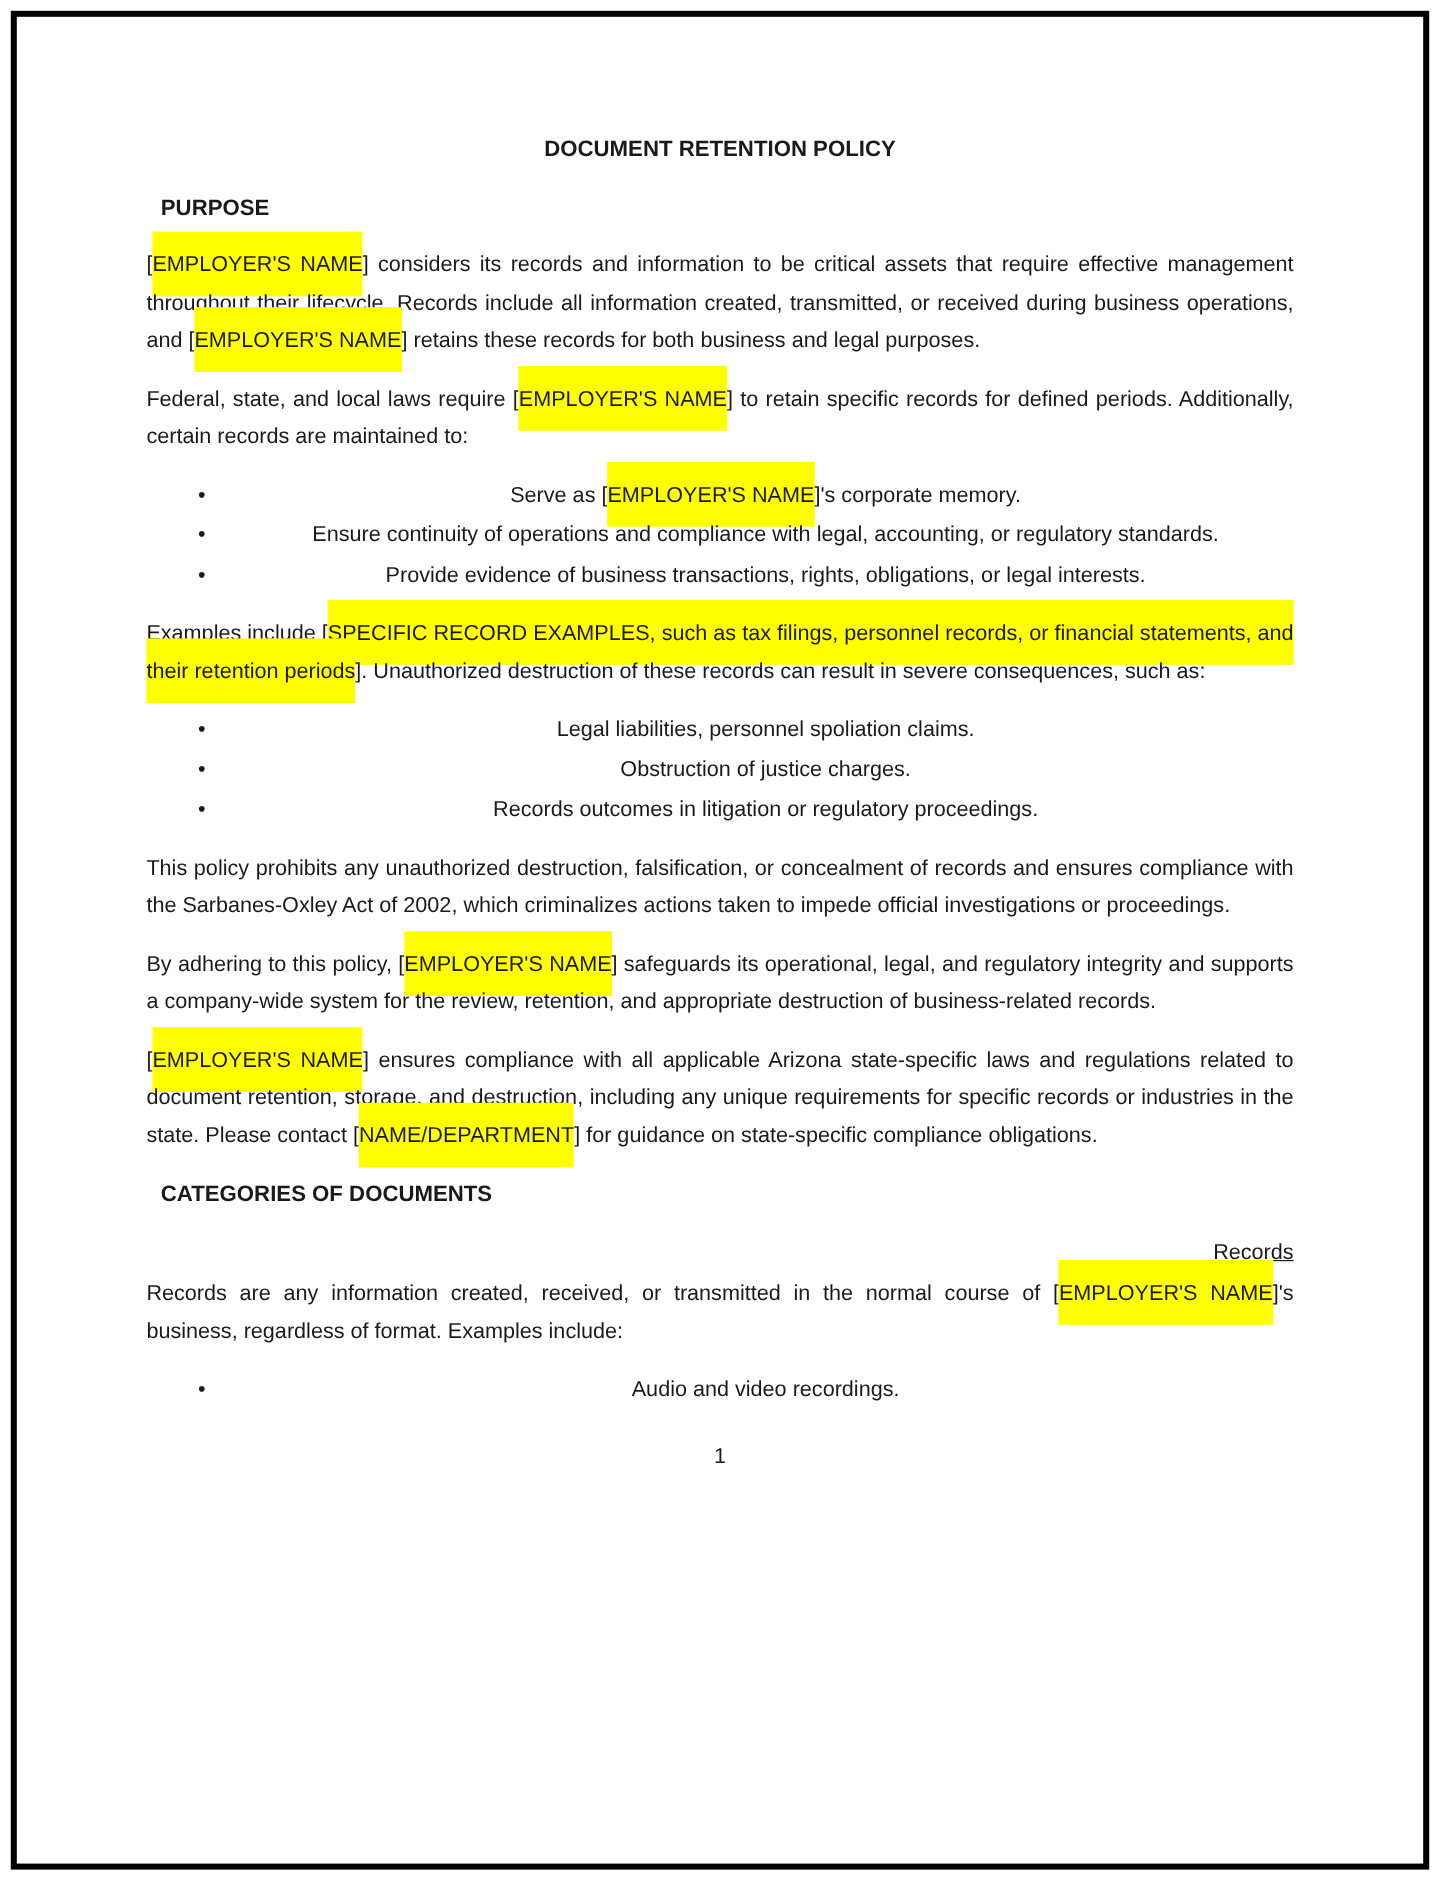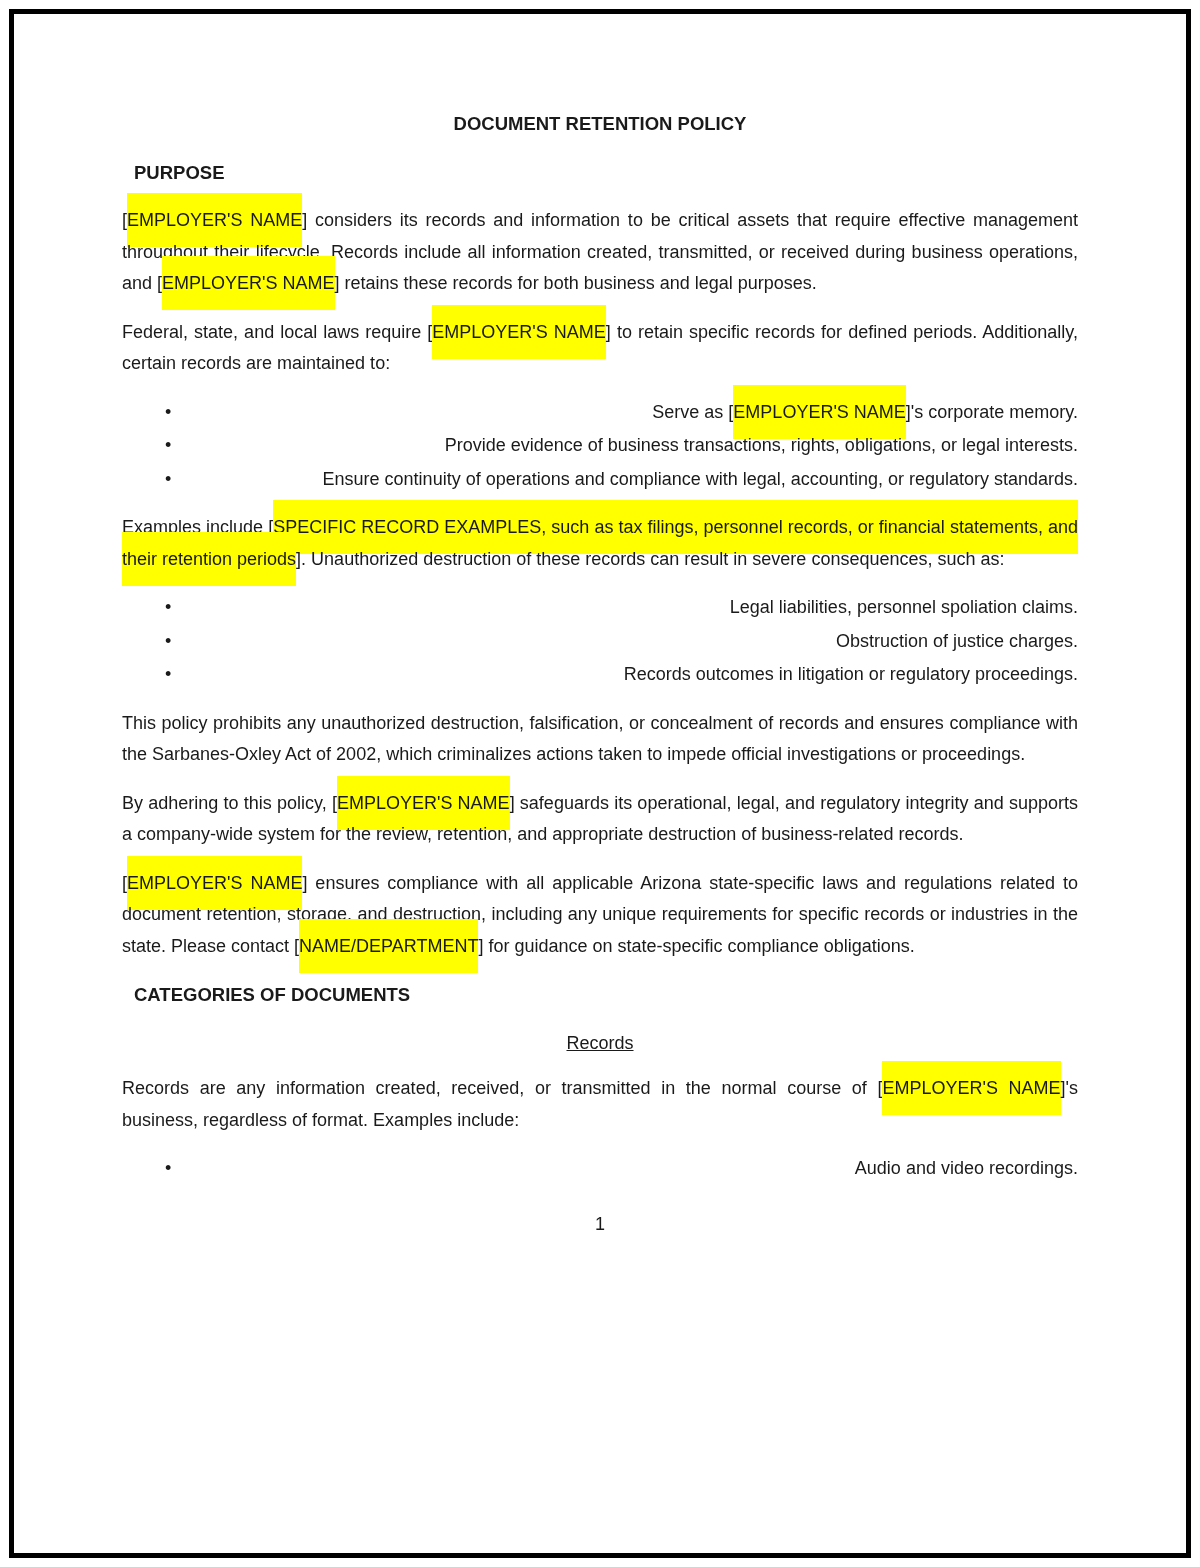--- a/index.html
+++ b/index.html
@@ -41,32 +41,32 @@
     line-height: 31.5px;
     font-weight: bold;
     margin: 0 0 17px 12px;
     text-align: left;
   }
   h3.sub-heading {
     font-size: 18px;
     line-height: 31.5px;
     font-weight: normal;
     text-decoration: underline;
-    margin: 0 0 14px 0;
-    text-align: center;
+    margin: 0 0 3px 0;
+    text-align: right;
   }
   p.body-para {
     margin: 0 0 17px 0;
     text-align: justify;
   }
   ul.bullets {
     list-style: none;
     margin: 0 0 17px 0;
     padding: 0;
-    text-align: right;
+    text-align: center;
   }
   ul.bullets li {
     margin: 0 0 2px 76px;
     position: relative;
   }
   ul.bullets li::before {
     content: "\2022";
     position: absolute;
     left: -33px;
     top: 0;
@@ -89,22 +89,22 @@
   <h1 class="doc-title">DOCUMENT RETENTION POLICY</h1>
 
   <h2 class="sec-heading">PURPOSE</h2>
 
   <p class="body-para"><span>[</span><span class="hl">EMPLOYER'S NAME</span><span>] considers its records and information to be critical assets that require effective management throughout their lifecycle. Records include all information created, transmitted, or received during business operations, and [</span><span class="hl">EMPLOYER'S NAME</span><span>] retains these records for both business and legal purposes.</span></p>
 
   <p class="body-para"><span>Federal, state, and local laws require [</span><span class="hl">EMPLOYER'S NAME</span><span>] to retain specific records for defined periods. Additionally, certain records are maintained to:</span></p>
 
   <ul class="bullets">
       <li><span>Serve as [</span><span class="hl">EMPLOYER'S NAME</span><span>]'s corporate memory.</span></li>
+      <li><span>Ensure continuity of operations and compliance with legal, accounting, or regulatory standards.</span></li>
       <li><span>Provide evidence of business transactions, rights, obligations, or legal interests.</span></li>
-      <li><span>Ensure continuity of operations and compliance with legal, accounting, or regulatory standards.</span></li>
     </ul>
 
   <p class="body-para"><span>Examples include [</span><span class="hl">SPECIFIC RECORD EXAMPLES, such as tax filings, personnel records, or financial statements, and their retention periods</span><span>]. Unauthorized destruction of these records can result in severe consequences, such as:</span></p>
 
   <ul class="bullets">
       <li><span>Legal liabilities, personnel spoliation claims.</span></li>
       <li><span>Obstruction of justice charges.</span></li>
       <li><span>Records outcomes in litigation or regulatory proceedings.</span></li>
     </ul>
 

